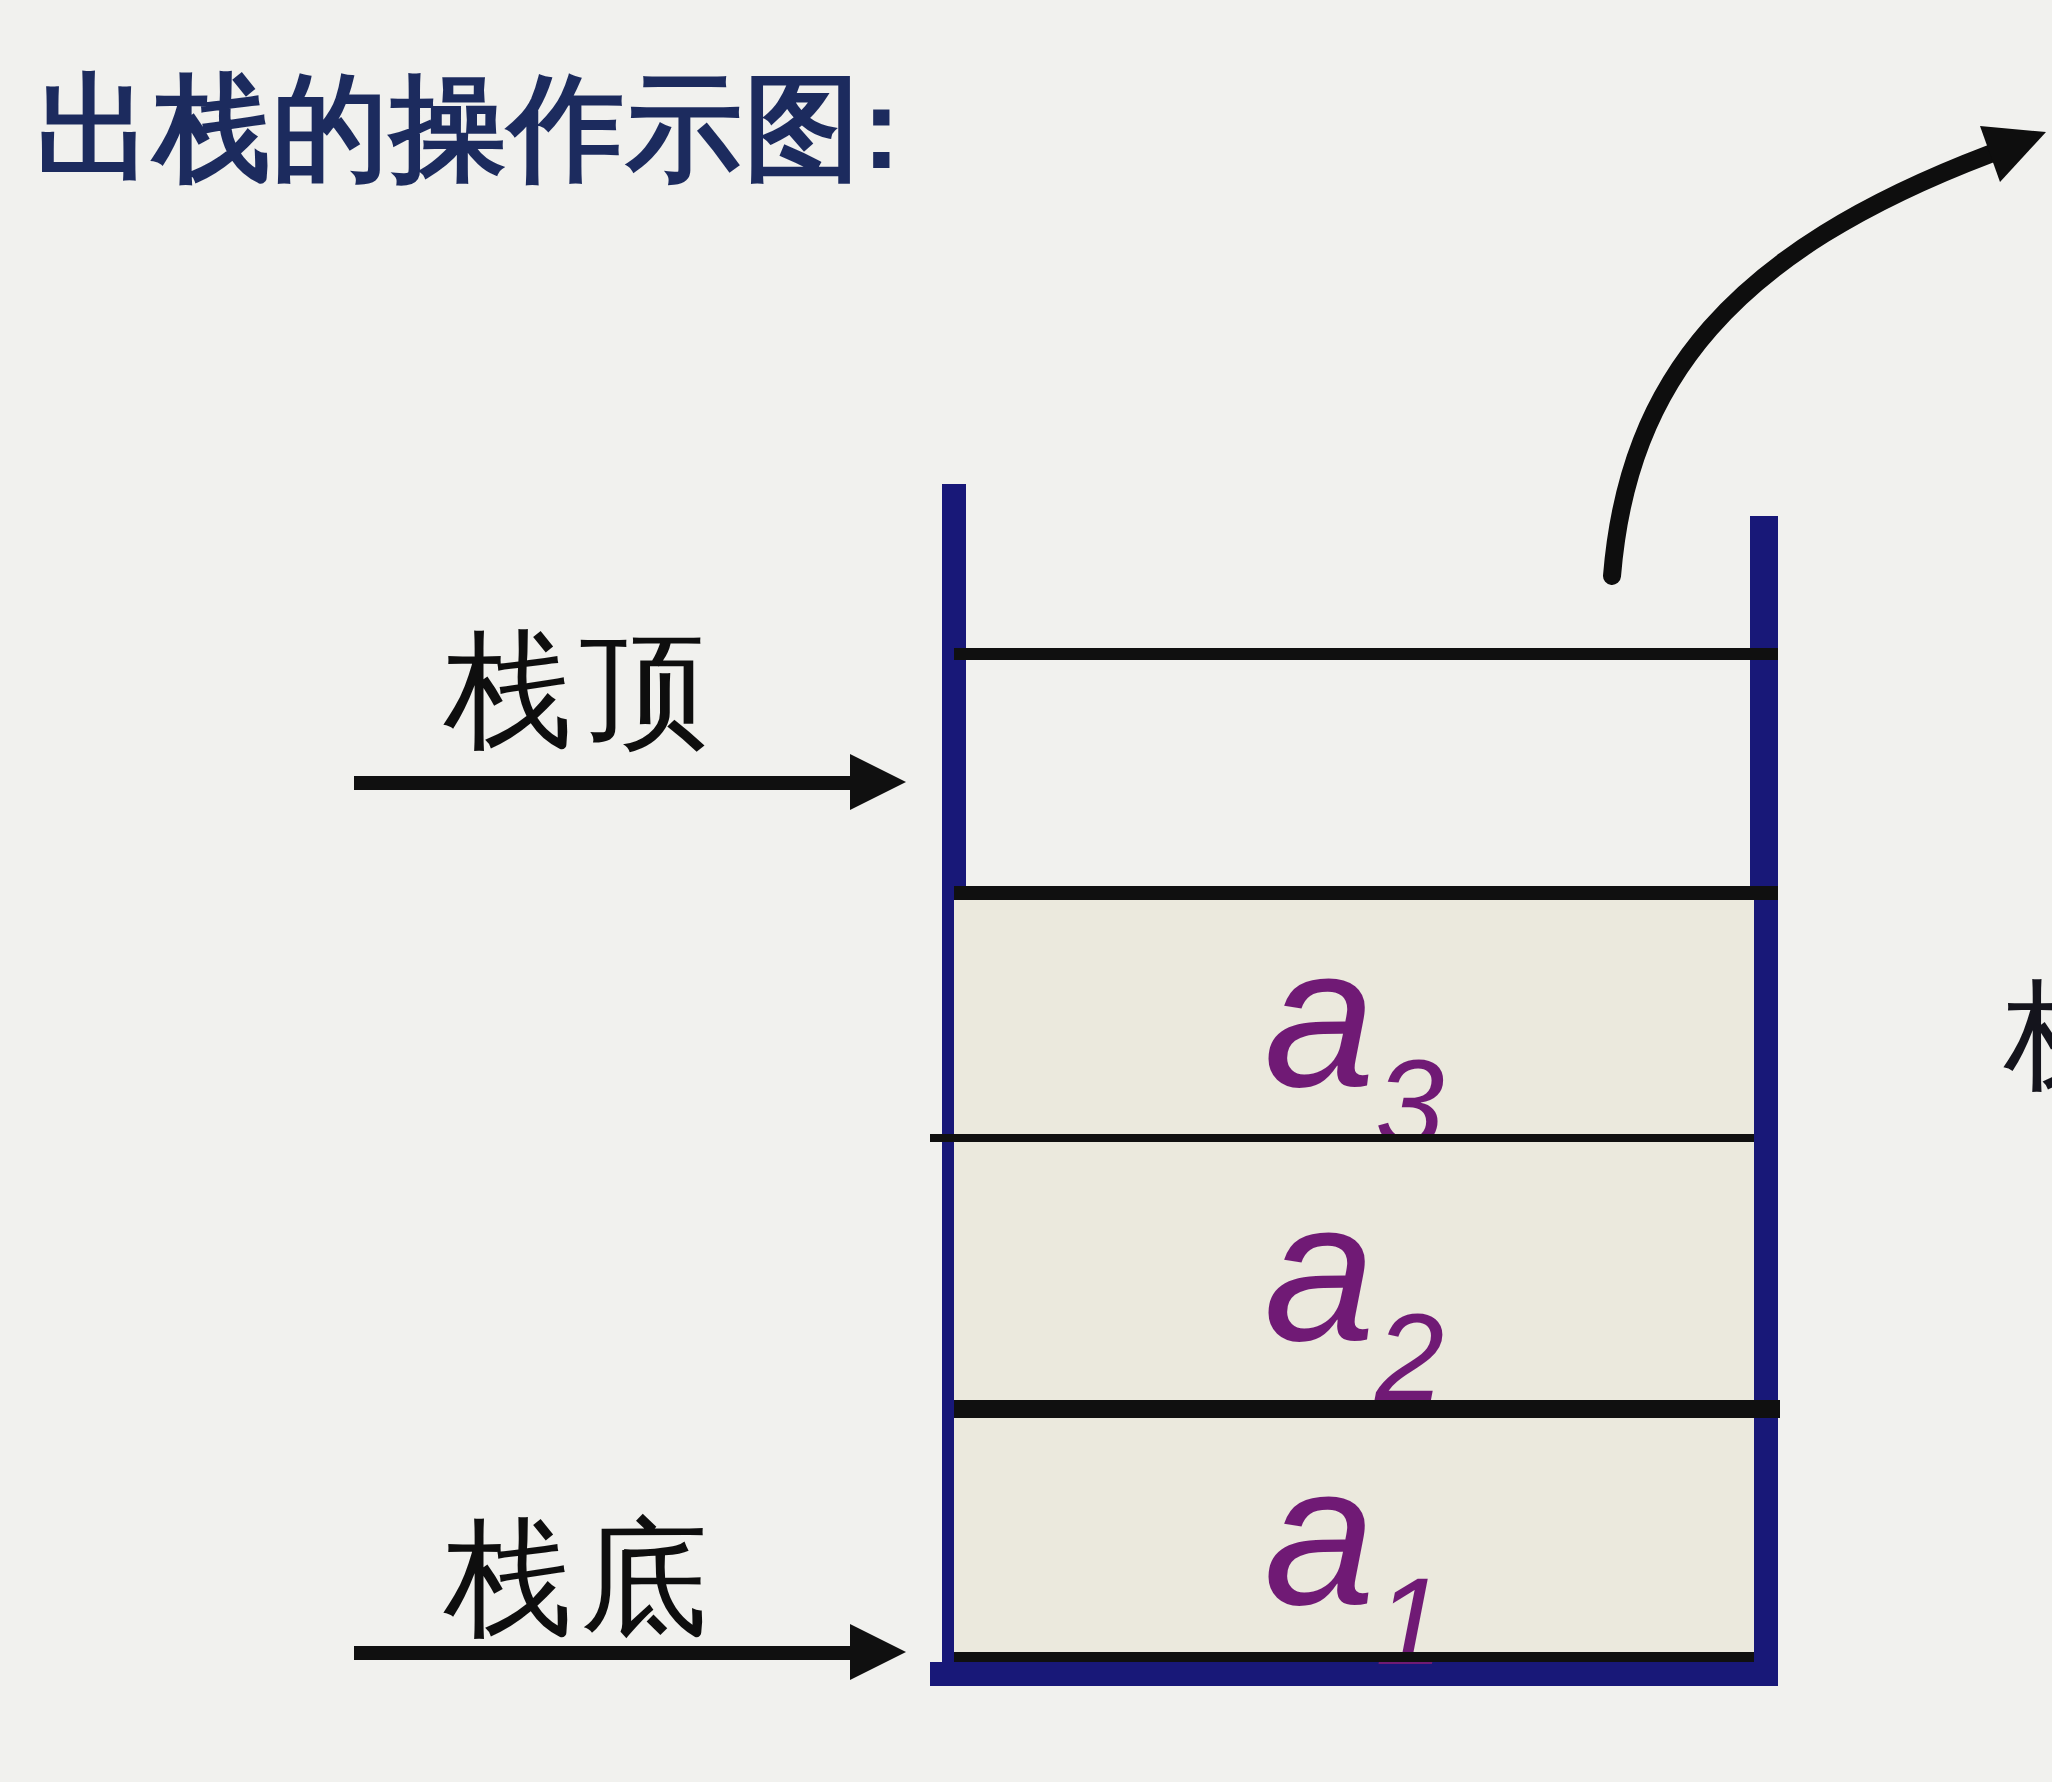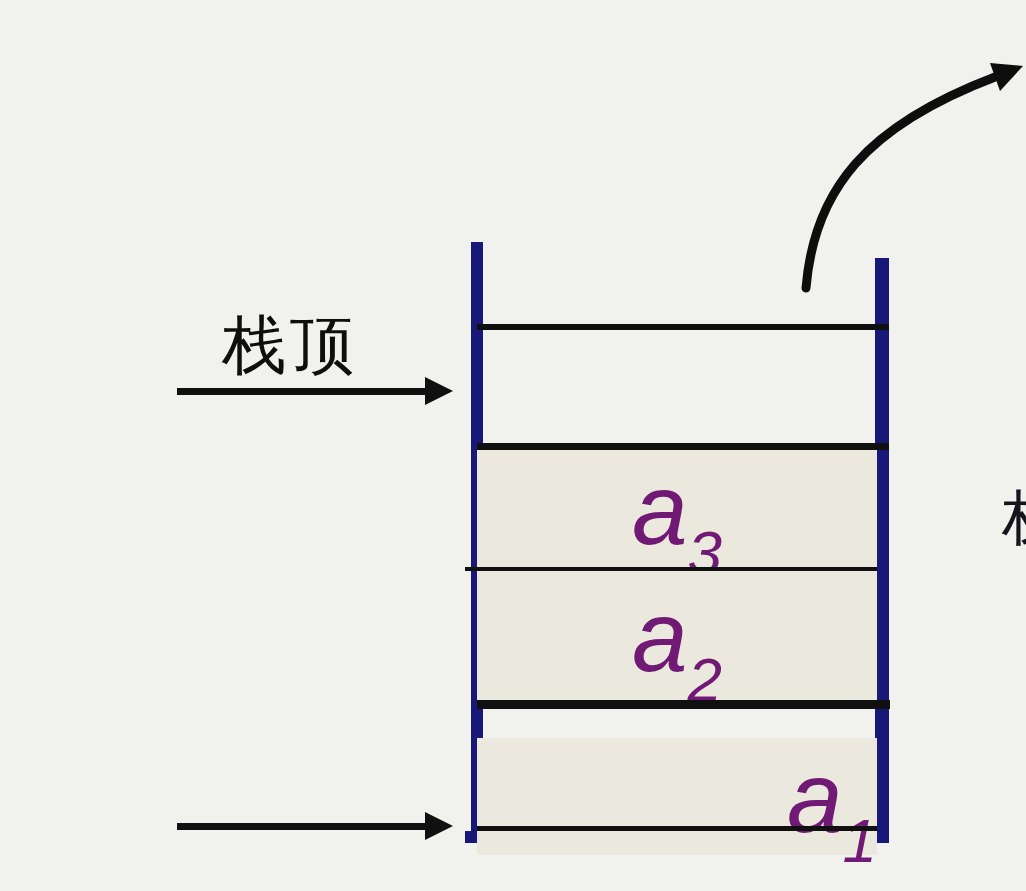--- a/index.html
+++ b/index.html
@@ -76,21 +76,21 @@
     position: absolute;
     left: 477px;
     width: 400px;
     background: #ebe9dd;
     display: flex;
     align-items: center;
     justify-content: center;
   }
   .cell-a3 { top: 450px; height: 117px; }
   .cell-a2 { top: 571px; height: 129px; }
-  .cell-a1 { top: 738px; height: 117px; justify-content: flex-end; }
+  .cell-a1 { top: 709px; height: 117px; }
   .cell-text { color: #701a75; line-height: 1; white-space: nowrap; font-style: italic; }
   .cell-base { font-size: 100px; line-height: 1; }
   .cell-sub  { font-size: 62px; line-height: 1; display: inline-block; transform: translateY(30px); }
 
   
   .side-label {
     position: absolute;
     font-size: 64px;
     color: #0e0e0e;
     letter-spacing: 4px;
@@ -126,20 +126,21 @@
     font-size: 60px;
     color: #14141c;
     white-space: nowrap;
   }
 </style>
 </head>
 <body>
 
 <div class="screen">
 
+  <div class="slide-title">出栈的操作示图:</div>
 
   <svg class="pop-arrow-svg" viewBox="0 0 246 270">
     <path d="M 26 258 C 34 160, 86 96, 215 47" fill="none" stroke="#0e0e0e" stroke-width="9" stroke-linecap="round"></path>
     <polygon points="243,36 220,61 210,33" fill="#0e0e0e"></polygon>
   </svg>
 
 
   <div class="wall wall-left"></div>
   <div class="wall wall-right"></div>
   <div class="stack-bottom-bar"></div>
@@ -158,18 +159,19 @@
   </div>
 
   <div class="hline line-div-1"></div>
   <div class="hline line-div-2"></div>
   <div class="hline line-cells-bottom"></div>
 
   <div class="side-label label-top">栈顶</div>
   <div class="arrow-shaft shaft-top"></div>
   <div class="arrow-head head-top"></div>
 
+  <div class="side-label label-bottom">栈底</div>
   <div class="arrow-shaft shaft-bottom"></div>
   <div class="arrow-head head-bottom"></div>
 
   <div class="partial-right">栈</div>
 
 </div>
 
 </body></html>

